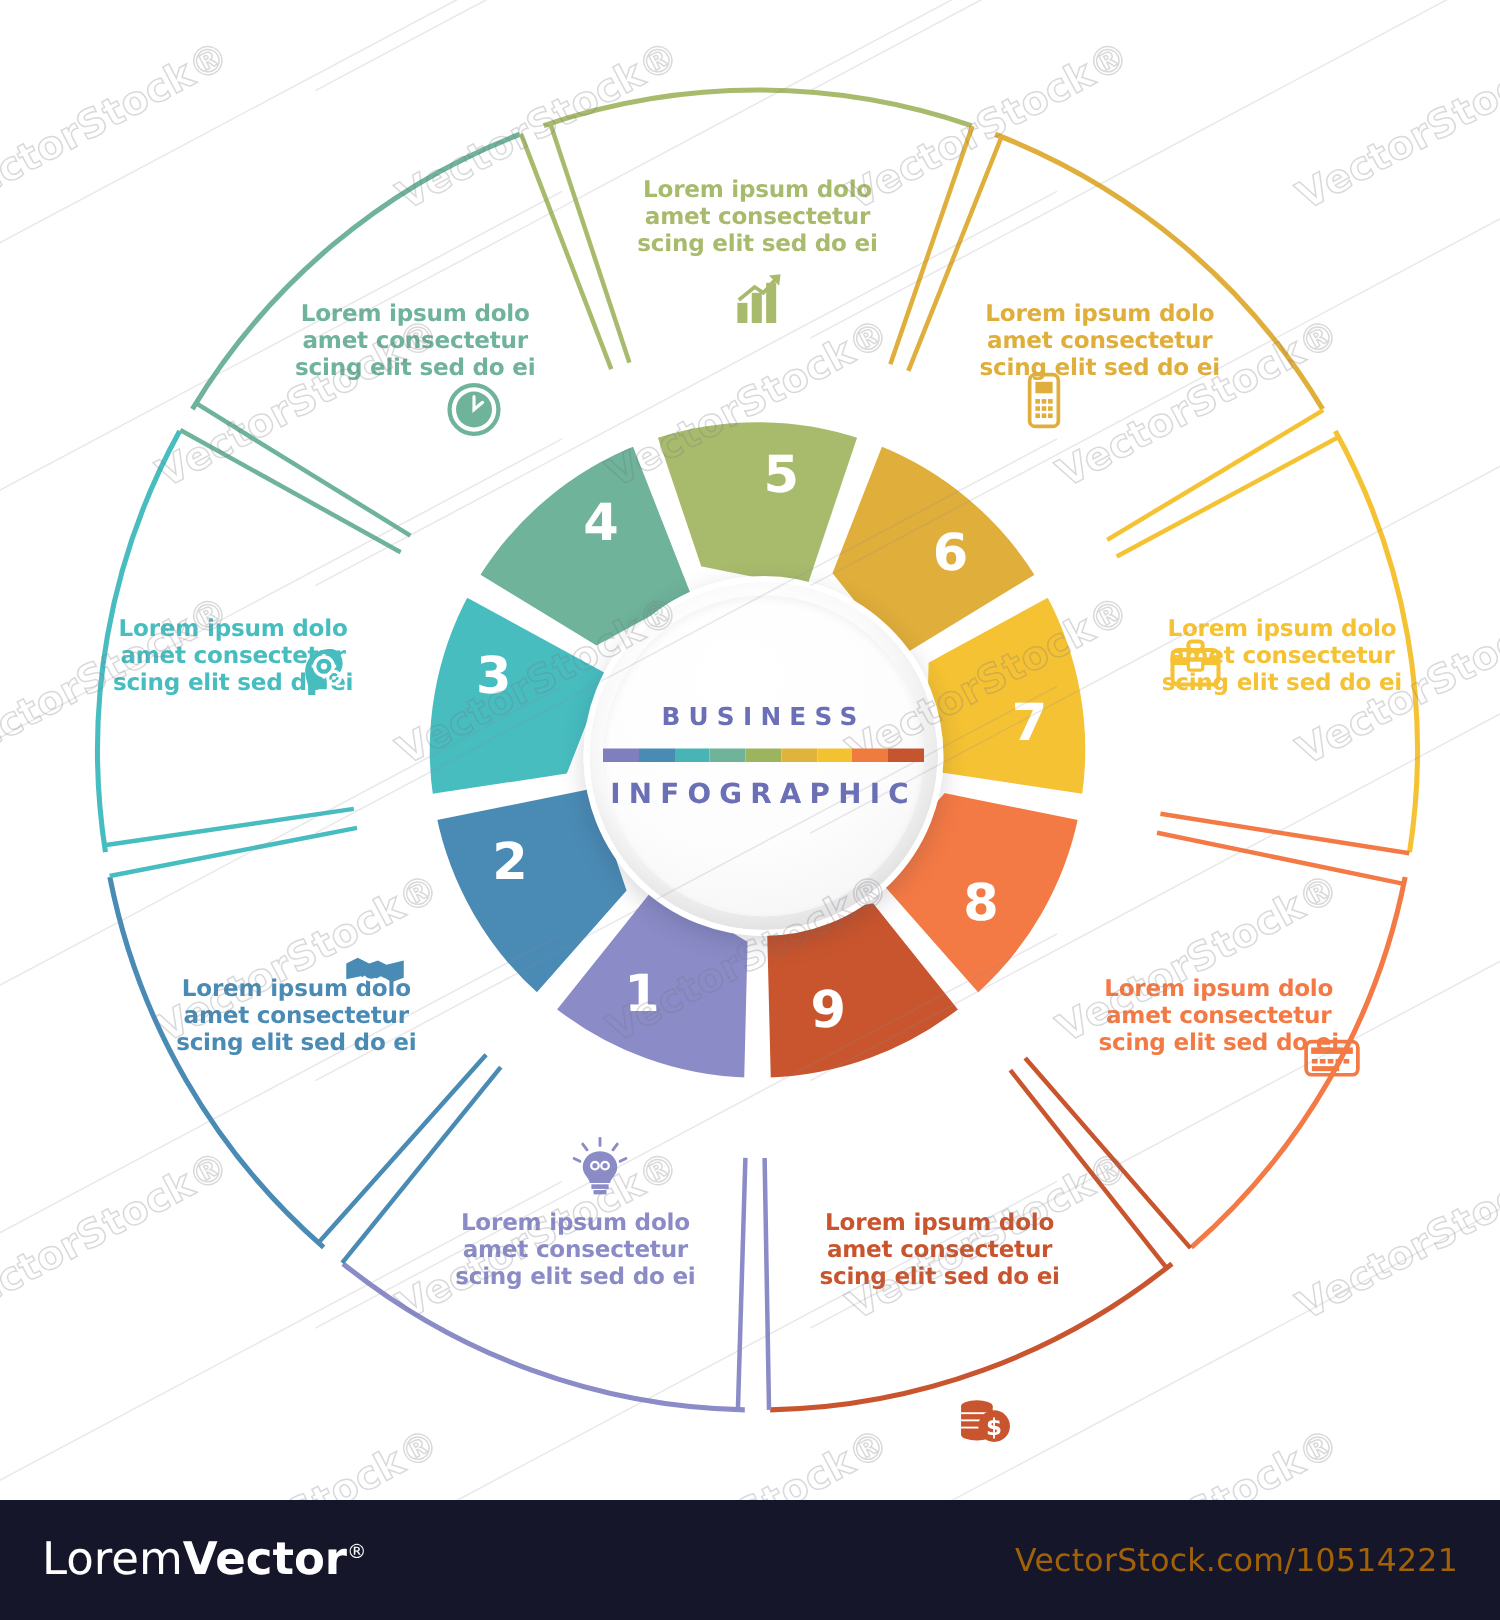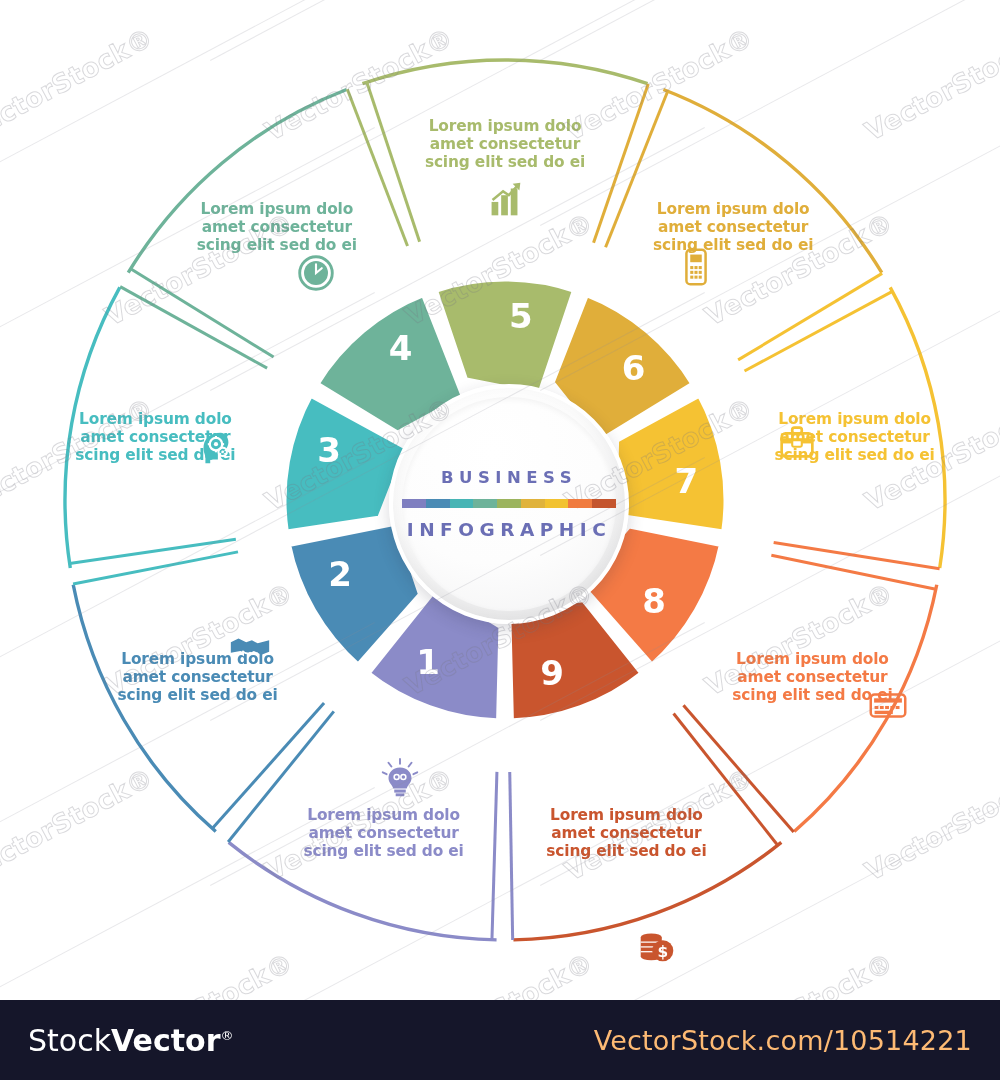--- a/index.html
+++ b/index.html
@@ -60,21 +60,21 @@
   
   #footer{
     position:absolute;left:0;top:1000px;width:1000px;height:80px;background:#15162a;
     display:flex;align-items:center;
   }
   #brand{position:absolute;left:28px;top:50%;transform:translateY(-50%);
          font-size:30px;color:#fff;font-family:"DejaVu Sans","Liberation Sans",sans-serif;}
   #brand b{font-weight:700;}
   #brand span.r{font-size:13px;vertical-align:super;}
   #furl{position:absolute;right:28px;top:50%;transform:translateY(-50%);
-        font-size:27px;color:#fdba74;letter-spacing:.2px;}
+        font-size:21px;color:#a16207;letter-spacing:.2px;}
 </style>
 </head>
 <body>
 
 <div id="stage">
 
   <svg id="chart" viewBox="0 0 1000 1000">
     <g id="outer-arcs">
         <path d="M 496.5531253441366 939.9189133335235 A 440 440 0 0 1 228.6962546342914 842.4269853514493" fill="none" stroke="#8b8bc8" stroke-width="3.4"></path>
         <path d="M 215.75489185059797 831.5678926127207 A 440 440 0 0 1 73.23122784341217 584.7096652713993" fill="none" stroke="#4a8bb5" stroke-width="3.4"></path>
@@ -307,15 +307,15 @@
       <div class="wmline" style="left: -120px; top: 885px;"></div>
       <div class="wmline" style="left: 210px; top: 885px;"></div>
       <div class="wmline" style="left: 540px; top: 885px;"></div>
       <div class="wmline" style="left: -120px; top: 1050px;"></div>
       <div class="wmline" style="left: 210px; top: 1050px;"></div>
       <div class="wmline" style="left: 540px; top: 1050px;"></div>
     </div>
 </div>
 
 <div id="footer">
-  <div id="brand"><span>Stock</span><b>Vector</b><span class="r">®</span></div>
+  <div id="brand"><span>Lorem</span><b>Vector</b><span class="r">®</span></div>
   <div id="furl">VectorStock.com/10514221</div>
 </div>
 
 </body></html>

